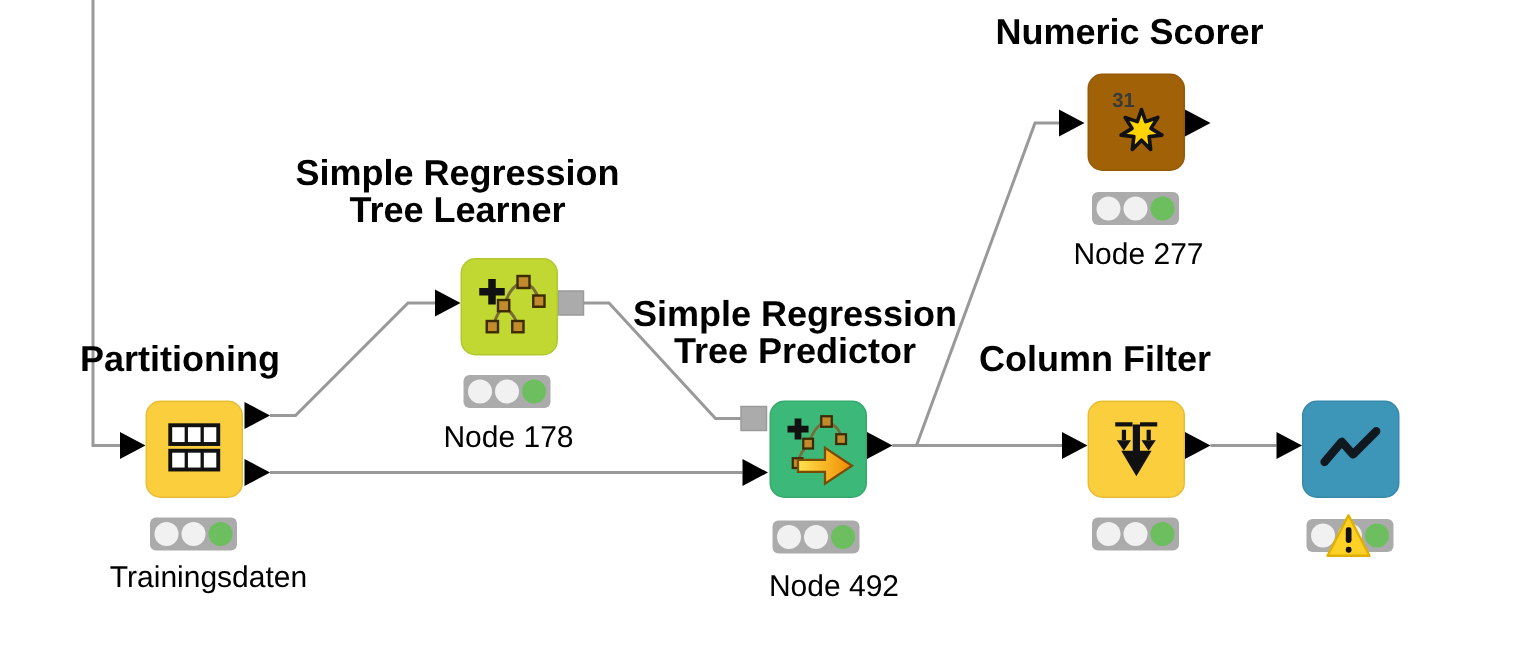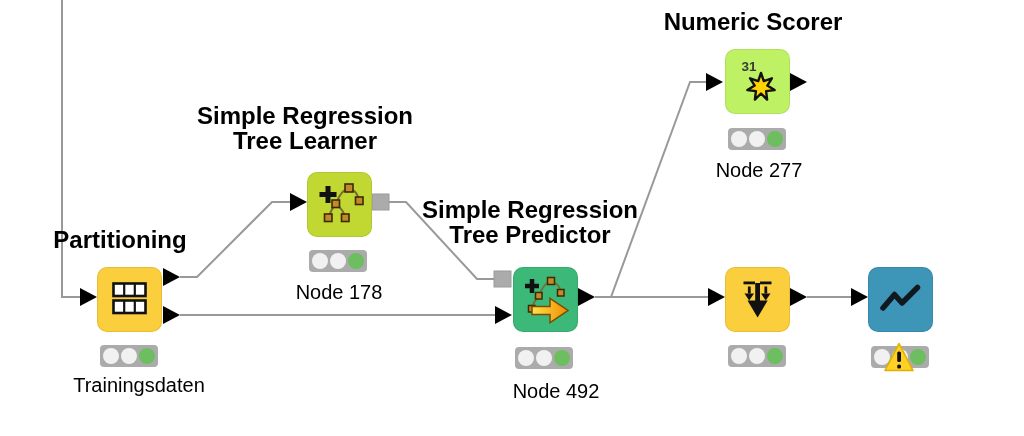--- a/index.html
+++ b/index.html
@@ -141,33 +141,34 @@
     </svg>
   </div>
   <div class="tl" style="left:515px;top:347px">
     <span class="dot" style="background-color: rgb(241, 241, 241);"></span>
     <span class="dot" style="background-color: rgb(241, 241, 241);"></span>
     <span class="dot" style="background-color: rgb(108, 190, 95);"></span>
   </div>
   <div class="nlabel" style="left:556px;top:380px">Node 492</div>
 
   <div class="ntitle" style="left:753px;top:9px">Numeric Scorer</div>
-  <div class="nbody" style="left: 725px; top: 49px; background-color: #bef264;">
+  <div class="nbody" style="left: 725px; top: 49px; background-color: #a16207;">
     <svg viewBox="0 0 65 65">
       <text x="24" y="22" font-size="13.5" font-weight="bold" fill="#3a3a3a" text-anchor="middle">31</text>
       <polygon points="36,24 38.8,32.1 46.9,29.3 42.3,36.6 49.6,41.1 41.1,42.1 42.1,50.6 36,44.5 29.9,50.6 30.9,42.1 22.4,41.1 29.7,36.6 25.1,29.3 33.2,32.1" fill="#FFD400" stroke="#111111" stroke-width="2.4" stroke-linejoin="round"></polygon>
     </svg>
   </div>
   <div class="tl" style="left:728px;top:128px">
     <span class="dot" style="background-color: rgb(241, 241, 241);"></span>
     <span class="dot" style="background-color: rgb(241, 241, 241);"></span>
     <span class="dot" style="background-color: rgb(108, 190, 95);"></span>
   </div>
   <div class="nlabel" style="left:759px;top:159px">Node 277</div>
 
+  <div class="ntitle" style="left:730px;top:227px">Column Filter</div>
   <div class="nbody" style="left: 725px; top: 267px; background-color: rgb(251, 206, 61);">
     <svg viewBox="0 0 65 65">
       <g fill="#111111">
         <rect x="18.5" y="14.5" width="11.5" height="2.8"></rect>
         <rect x="22.9" y="19.5" width="2.8" height="7"></rect>
         <polygon points="19.5,26.5 29,26.5 24.2,33.5"></polygon>
         <rect x="35" y="14.5" width="11.5" height="2.8"></rect>
         <rect x="39.4" y="19.5" width="2.8" height="7"></rect>
         <polygon points="36,26.5 45.5,26.5 40.7,33.5"></polygon>
         <rect x="30.2" y="16" width="4.8" height="19"></rect>

